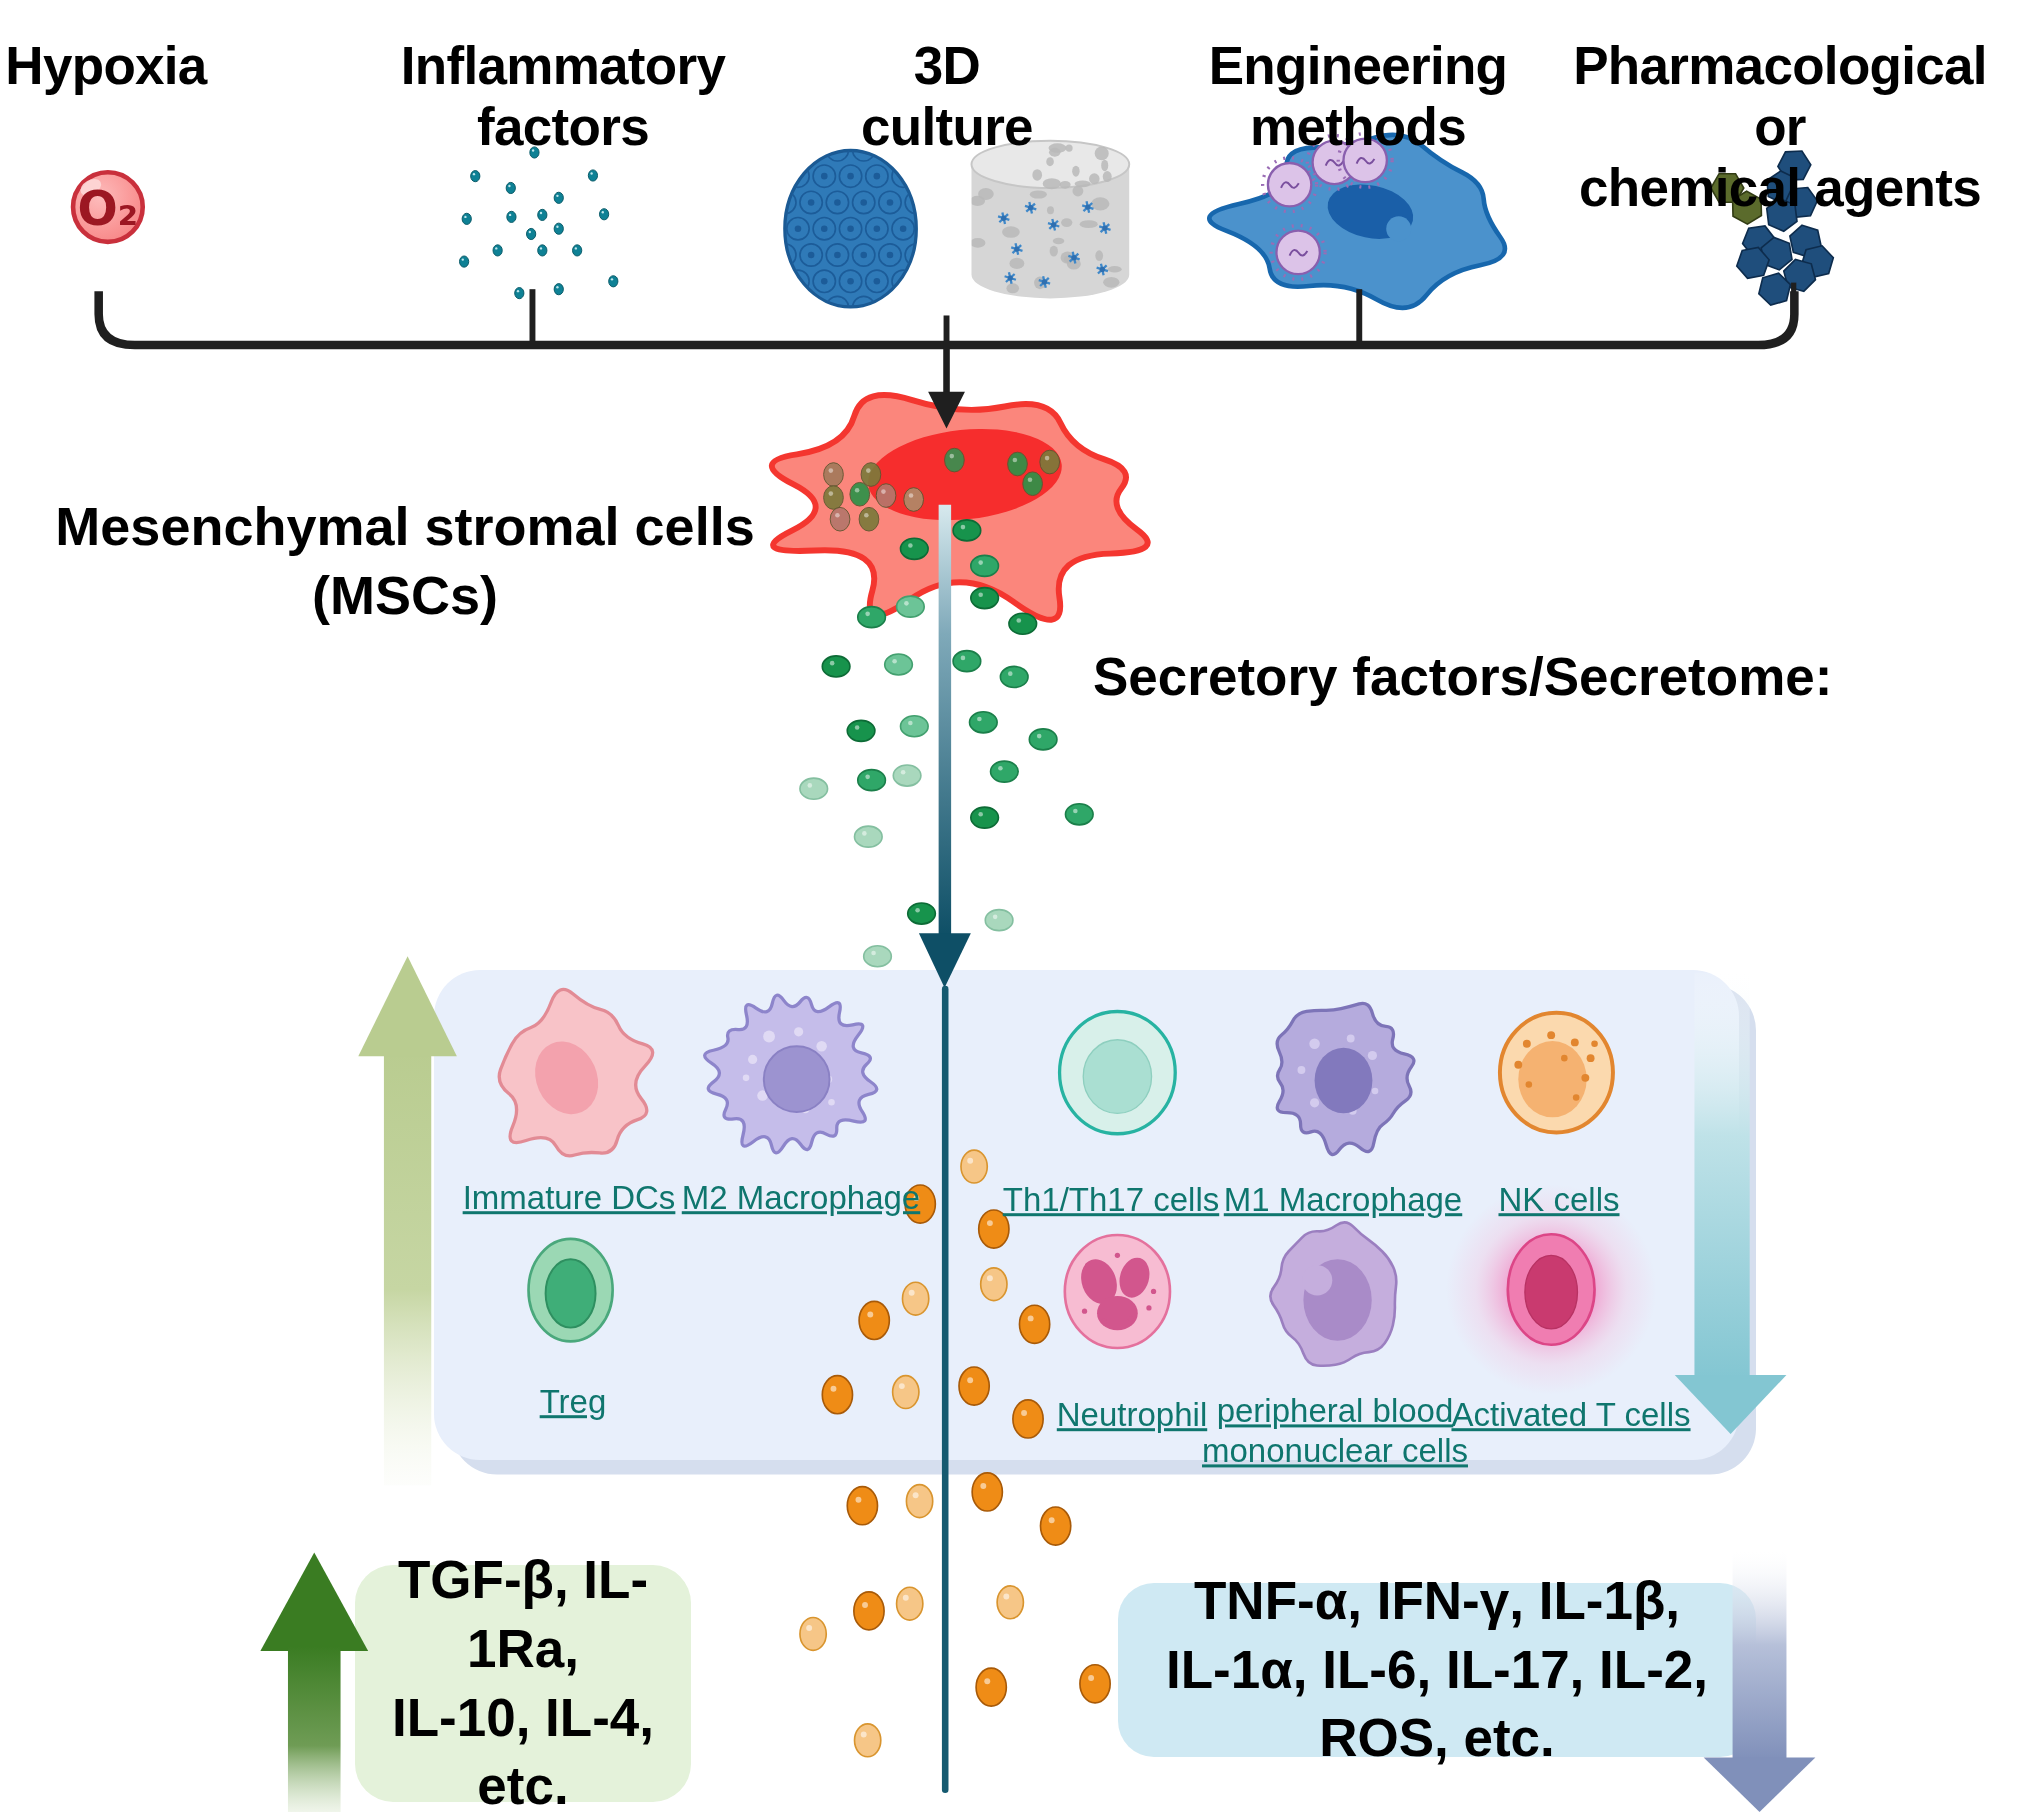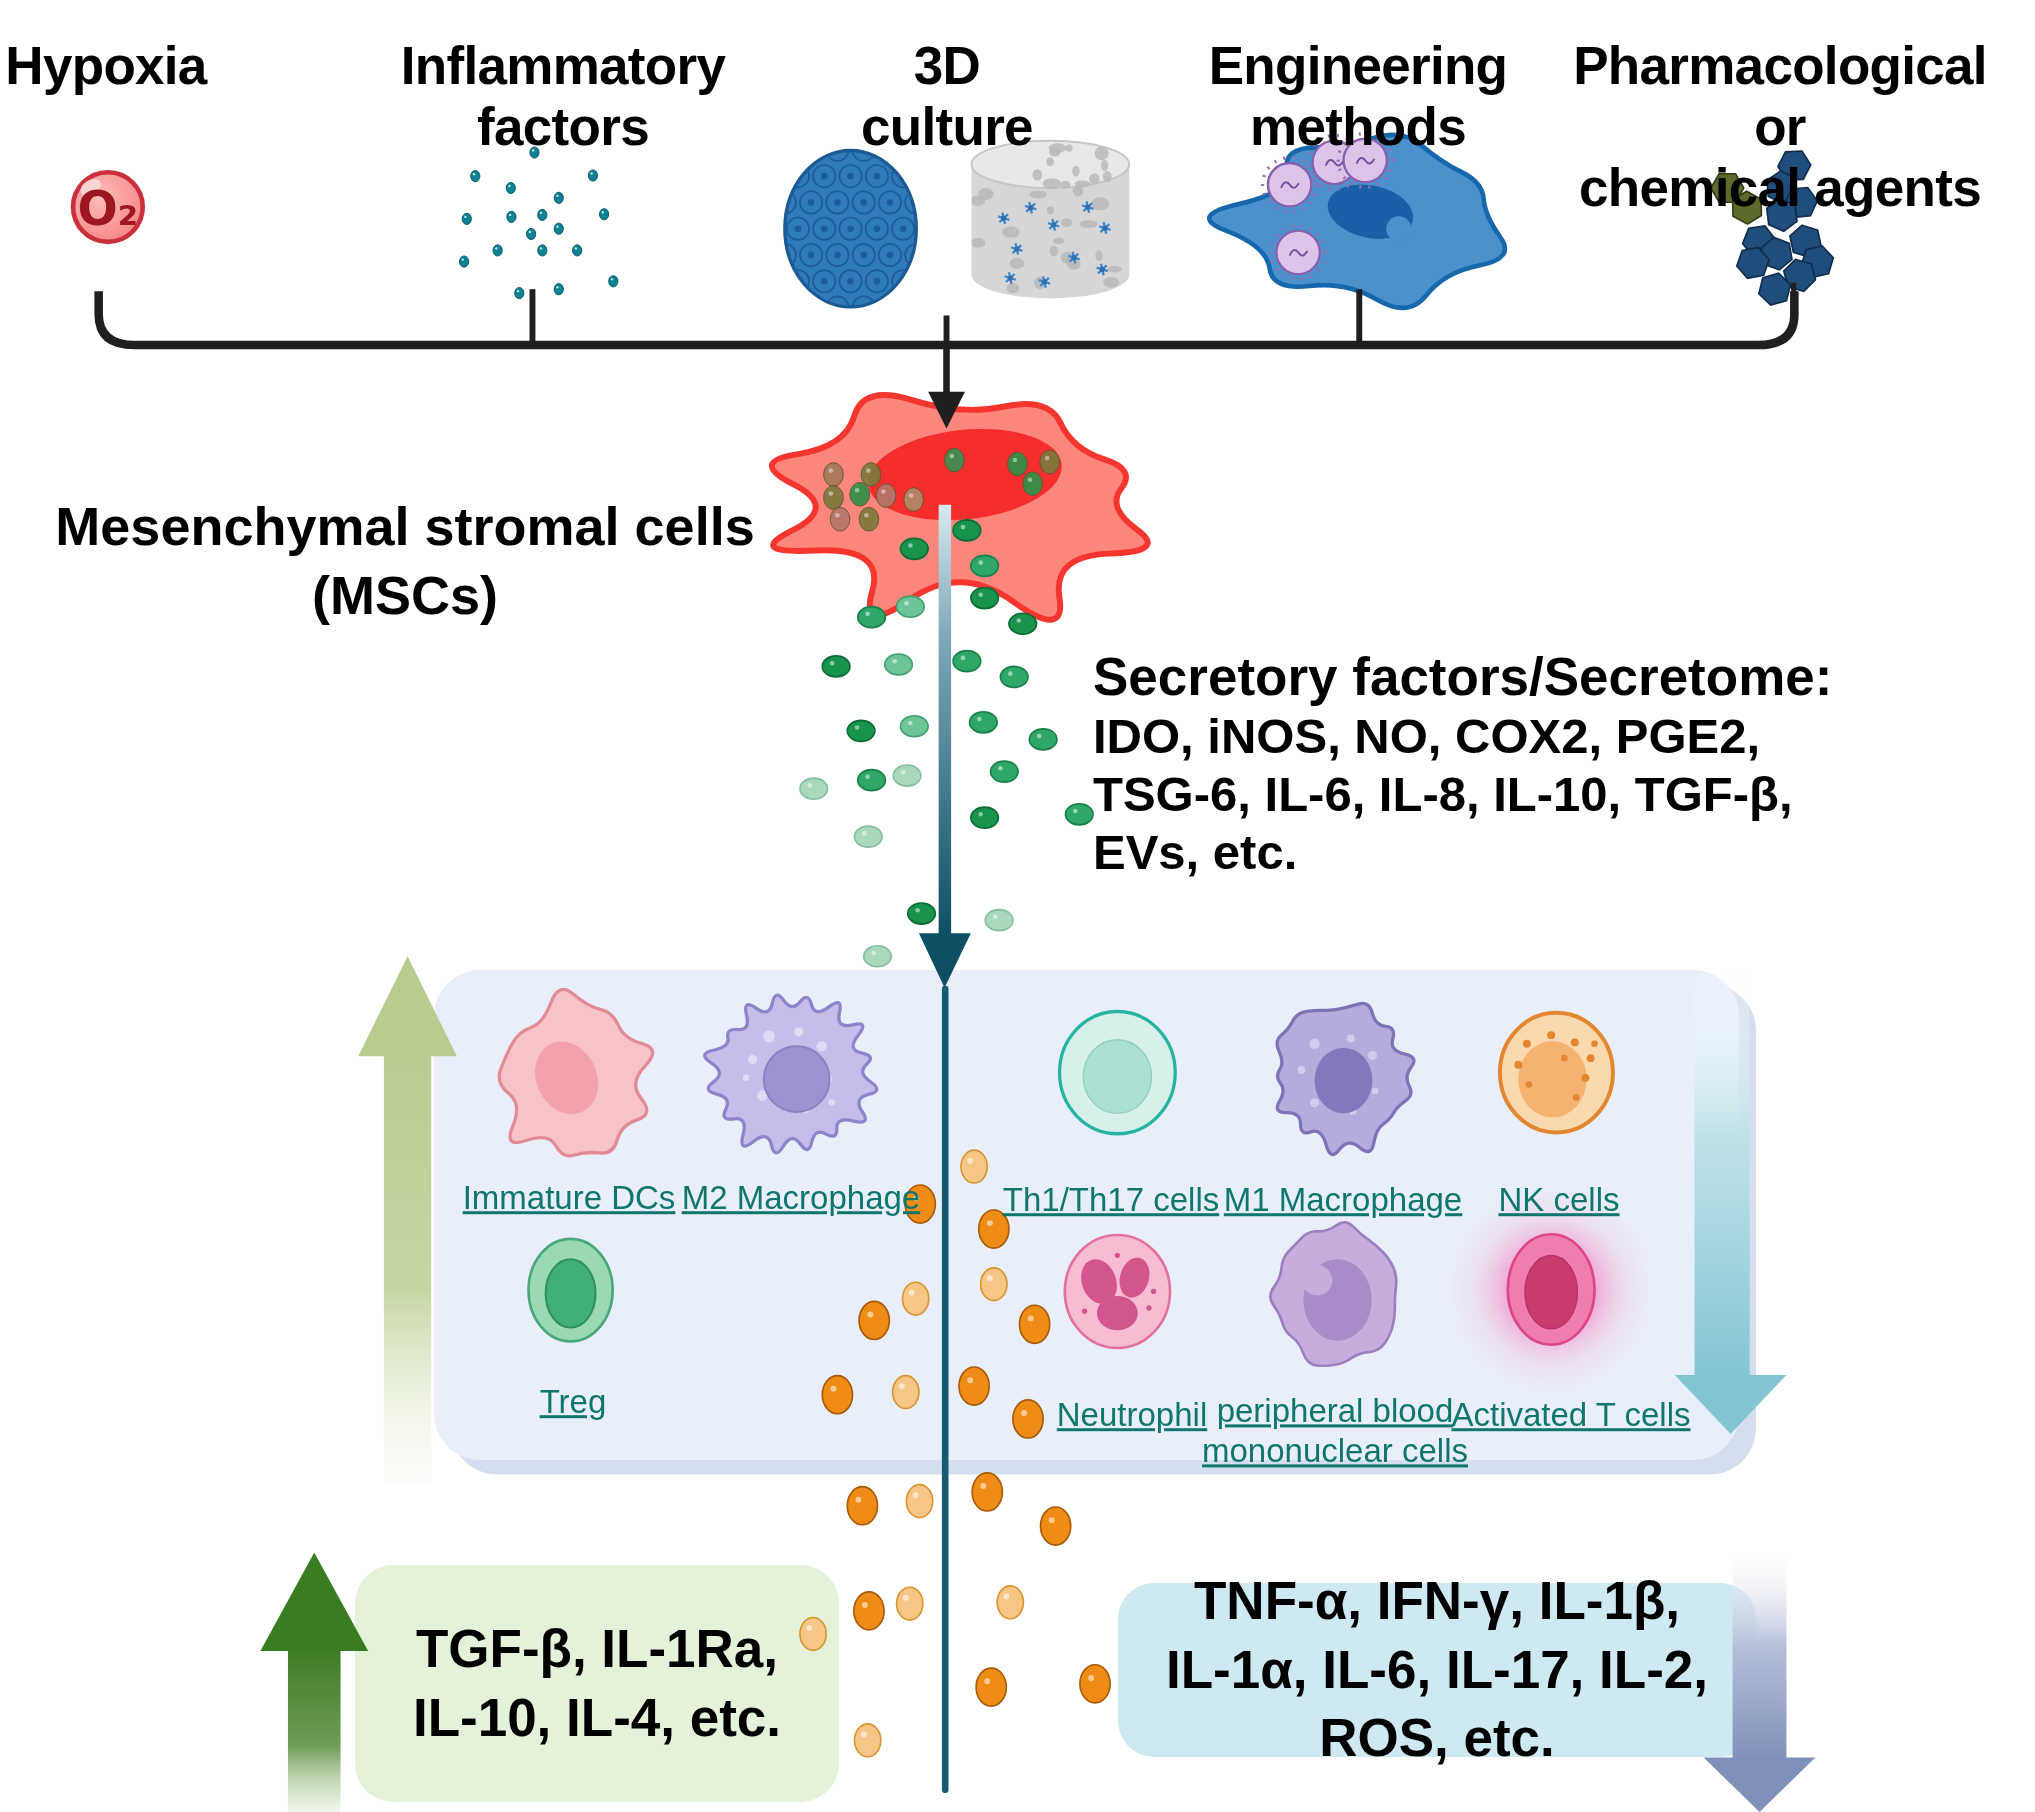--- a/index.html
+++ b/index.html
@@ -13,21 +13,21 @@
        white-space:pre-line;letter-spacing:-0.7px;}
   .msc-label{position:absolute;left:405px;top:472px;transform:translateX(-50%);
        font-weight:bold;font-size:54px;line-height:1.28;text-align:center;white-space:pre-line;}
   .sec-head{position:absolute;left:1093px;top:626px;font-weight:bold;font-size:53px;white-space:pre;}
   .sec-body{position:absolute;left:1093px;top:688px;font-weight:bold;font-size:49px;
        line-height:1.18;white-space:pre-line;}
   .panel{position:absolute;left:434px;top:970px;width:1305px;height:490px;
        background:#e8effb;border-radius:46px;box-shadow:17px 14.5px 0 #d5deee;}
   .cell-label{position:absolute;transform:translate(-50%,-50%);font-size:33px;
        color:#0f766e;text-align:center;line-height:1.2;white-space:pre-line;text-decoration:underline;}
-  .gbox{position:absolute;left:355px;top:1565px;width:484px;height:237px;background:#e4f2da;
+  .gbox{position:absolute;left:355px;top:1565px;width:336px;height:237px;background:#e4f2da;
        border-radius:38px;display:flex;align-items:center;justify-content:center;}
   .bbox{position:absolute;left:1118px;top:1583px;width:638px;height:174px;background:#cfe9f3;
        border-radius:36px;display:flex;align-items:center;justify-content:center;}
   .boxtxt{font-weight:bold;font-size:53px;line-height:1.3;text-align:center;white-space:pre-line;}
   .o2txt{font-family:"DejaVu Sans","Liberation Sans",sans-serif;}
 </style>
 </head>
 <body>
 
 <div class="layer-bg">
@@ -620,23 +620,20 @@
 culture</div>
   <div class="hdr" style="left:1780px">Pharmacological or
 chemical agents</div>
   <div class="hdr" style="left:1358px">Engineering
 methods</div>
 
   <div class="msc-label">Mesenchymal stromal cells
 (MSCs)</div>
 
   <div class="sec-head">Secretory factors/Secretome:</div>
-  <div class="sec-body">IDO, iNOS, NO, COX2, PGE2,
-TSG-6, IL-6, IL-8, IL-10, TGF-β,
-EVs, etc.</div>
 
   <div class="cell-label" style="left:569px;top:1178px">Immature DCs</div>
   <div class="cell-label" style="left:801px;top:1178px">M2 Macrophage</div>
   <div class="cell-label" style="left:573px;top:1382px">Treg</div>
   <div class="cell-label" style="left:1111px;top:1180px">Th1/Th17 cells</div>
   <div class="cell-label" style="left:1343px;top:1180px">M1 Macrophage</div>
   <div class="cell-label" style="left:1559px;top:1180px">NK cells</div>
   <div class="cell-label" style="left:1132px;top:1395px">Neutrophil</div>
   <div class="cell-label" style="left:1335px;top:1411px">peripheral blood
 mononuclear cells</div>

